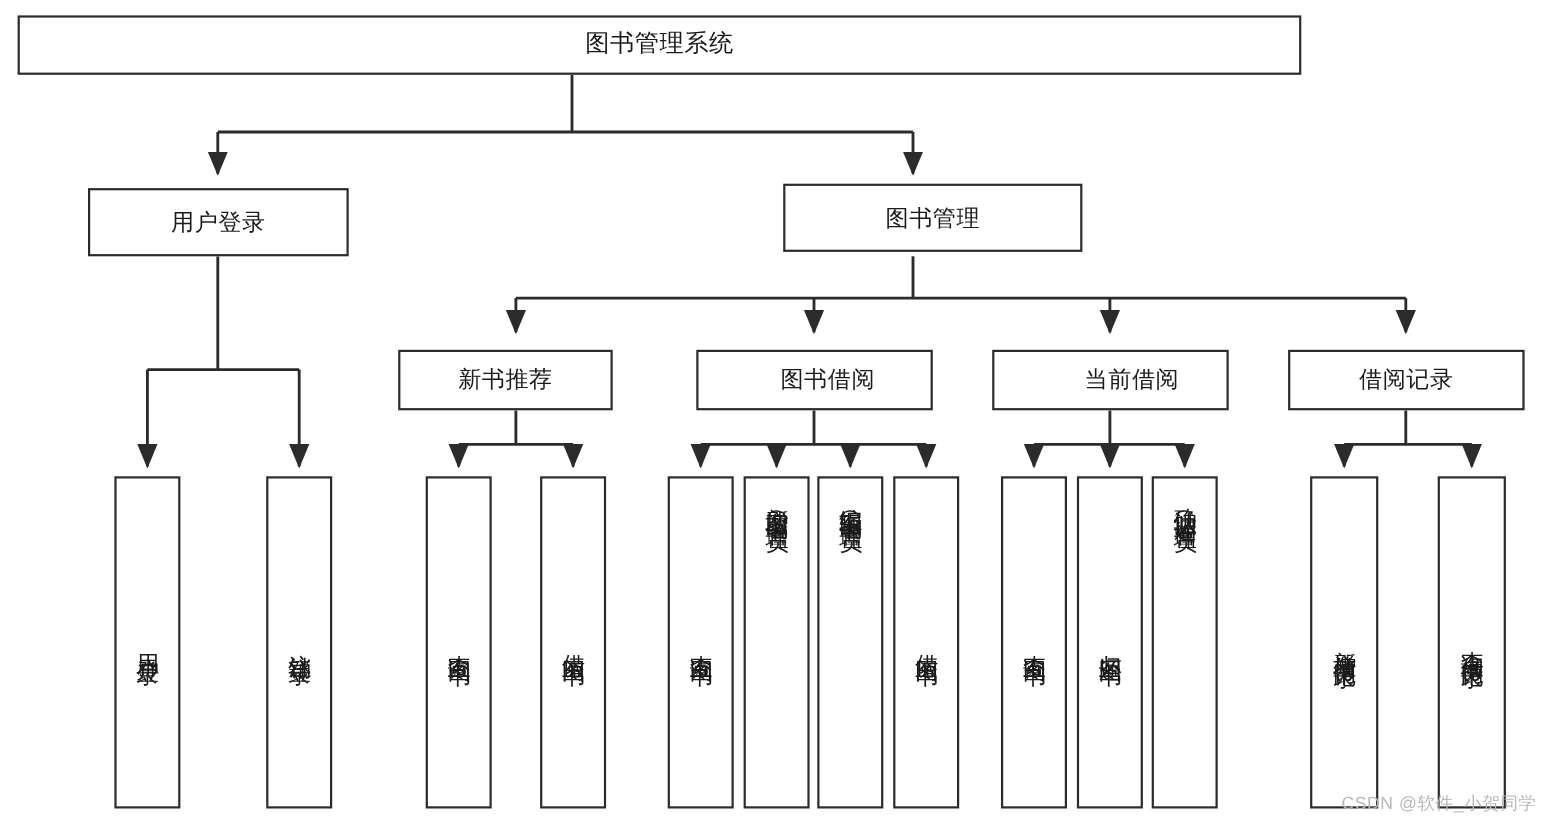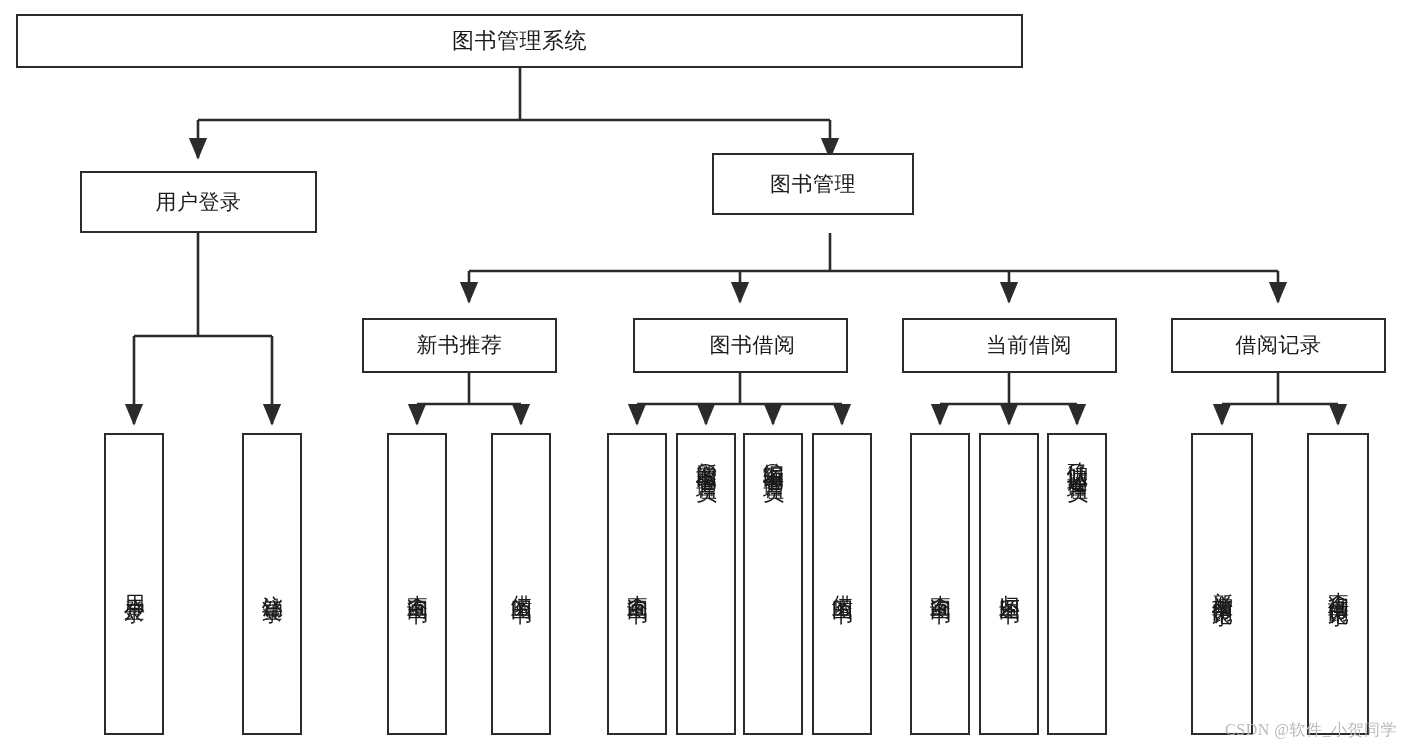--- a/index.html
+++ b/index.html
@@ -60,21 +60,21 @@
   }
   .watermark{
     position:absolute;
     right:8px;
     bottom:6px;
     font-size:16px;
     color:#b9b9b9;
     letter-spacing:0.5px;
     white-space:nowrap;
     z-index:5;
-    font-family:Liberation Serif, serif;
+    font-family:Liberation Sans, sans-serif;
   }
 </style>
 </head>
 <body>
 
 <div id="canvas">
 
   <svg id="wires" viewBox="0 0 1405 747" width="1405" height="747" xmlns="http://www.w3.org/2000/svg">
     <defs>
       <marker id="arrow" viewBox="0 0 12 12" refX="6" refY="10" markerWidth="9" markerHeight="9" orient="auto-start-reverse">
@@ -122,28 +122,28 @@
       <path d="M 1009 404 L 1009 424" marker-end="url(#arrowd)"></path>
       <path d="M 1077 404 L 1077 424" marker-end="url(#arrowd)"></path>
 
       <path d="M 1278 373 L 1278 404"></path>
       <path d="M 1222 404 L 1338 404"></path>
       <path d="M 1222 404 L 1222 424" marker-end="url(#arrowd)"></path>
       <path d="M 1338 404 L 1338 424" marker-end="url(#arrowd)"></path>
     </g>
   </svg>
 
-  <div class="node root" style="left:16px;top:14px;width:1007px;height:54px;">
+  <div class="node root" style="left:16px;top:14px;width:1167px;height:54px;font-family:Liberation Mono, monospace;">
     <span class="label">图书管理系统</span>
   </div>
 
   <div class="node" style="left:80px;top:171px;width:237px;height:62px;">
     <span class="label">用户登录</span>
   </div>
-  <div class="node" style="left:712px;top:153px;width:202px;height:62px;">
+  <div class="node" style="left:712px;top:167px;width:272px;height:62px;">
     <span class="label">图书管理</span>
   </div>
 
   <div class="node" style="left:362px;top:318px;width:195px;height:55px;">
     <span class="label">新书推荐</span>
   </div>
   <div class="node" style="left:633px;top:318px;width:215px;height:55px;padding-left:24px;">
     <span class="label">图书借阅</span>
   </div>
   <div class="node" style="left:902px;top:318px;width:215px;height:55px;padding-left:39px;">

